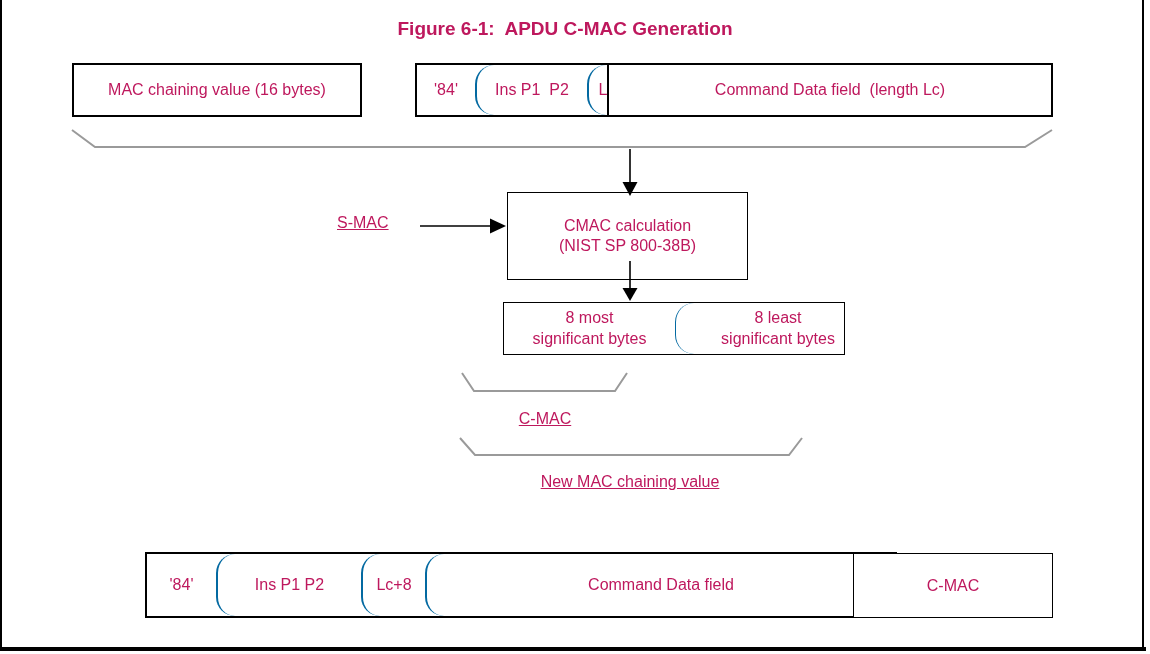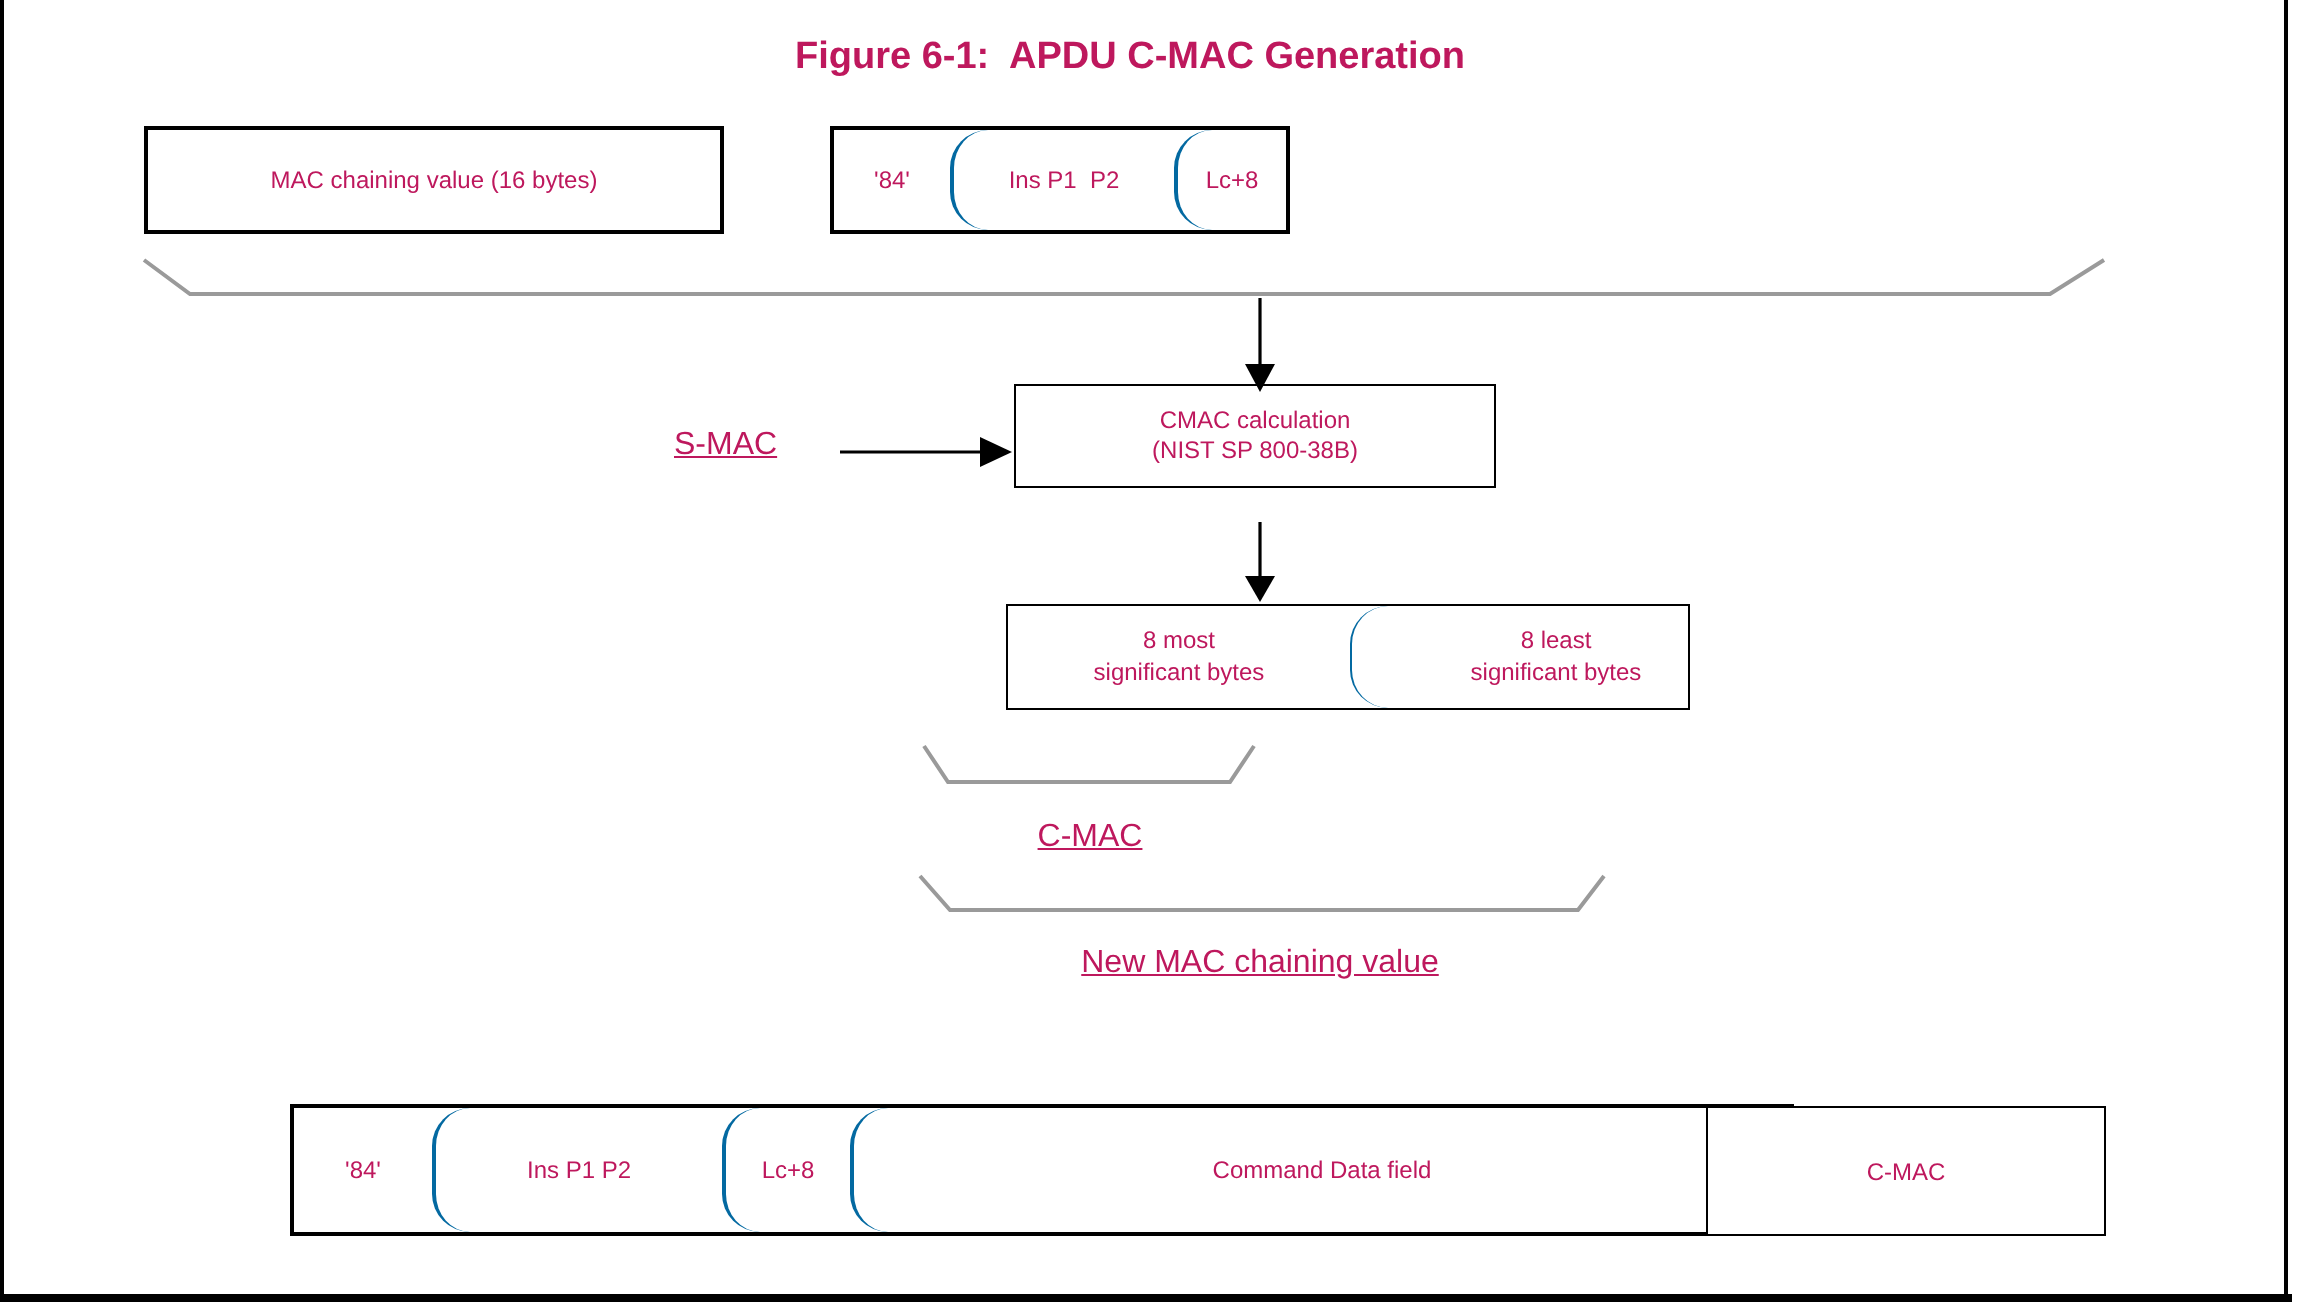--- a/index.html
+++ b/index.html
@@ -13,21 +13,21 @@
   .edge-bottom { left:0; top:647px; width:1146px; height:4px; }
 
   .title {
     position:absolute; top:18px; left:0; width:1150px; text-align:center;
     font-size:19px; font-weight:bold; white-space:pre; transform:translateX(-10px);
   }
 
   .box {
     position:absolute; box-sizing:border-box; background:#fff;
     border:2px solid #000; display:flex; align-items:center; justify-content:center;
-    font-size:12px; white-space:pre; text-align:center;
+    font-size:16px; white-space:pre; text-align:center;
   }
   .box.thin { border-width:1px; }
   .group { padding:0; justify-content:flex-start; align-items:stretch;margin-left:45px; }
   .cell {
     display:flex; align-items:center; justify-content:center;
     box-sizing:border-box; white-space:pre; text-align:center;
   }
   .cell + .cell { border-left:2px solid #0369a1;border-radius:19px; }
   .cell.thin-div + .cell.thin-div { border-left-width:1px;padding-left:36px; }
   .two-line { flex-direction:column; line-height:1.28; }
@@ -53,22 +53,23 @@
   <div class="title">Figure 6-1:  APDU C-MAC Generation</div>
 
   <div class="box" style="left:72px; top:63px; width:290px; height:54px;">MAC chaining value (16 bytes)</div>
 
   <div class="box group" style="left:370px; top:63px; width:230px; height:54px;">
     <div class="cell" style="flex:0 0 58px;">'84'</div>
     <div class="cell" style="flex:0 0 112px;">Ins P1  P2</div>
     <div class="cell" style="flex:1;">Lc+8</div>
   </div>
 
+  <div class="box" style="left:607px; top:63px; width:446px; height:54px;">Command Data field  (length Lc)</div>
 
-  <div class="box thin col" style="left:507px; top:192px; width:241px; height:52px;">
+  <div class="box thin col" style="left:507px; top:192px; width:241px; height:88px;">
     <span>CMAC calculation</span>
     <span>(NIST SP 800-38B)</span>
   </div>
 
   <div class="floating-label" style="left:337px; top:214px;">S-MAC</div>
 
   <div class="box thin group" style="left:458px; top:302px; width:342px; height:53px;">
     <div class="cell thin-div two-line" style="flex:0 0 171px;">
       <span>8 most</span>
       <span>significant bytes</span>

